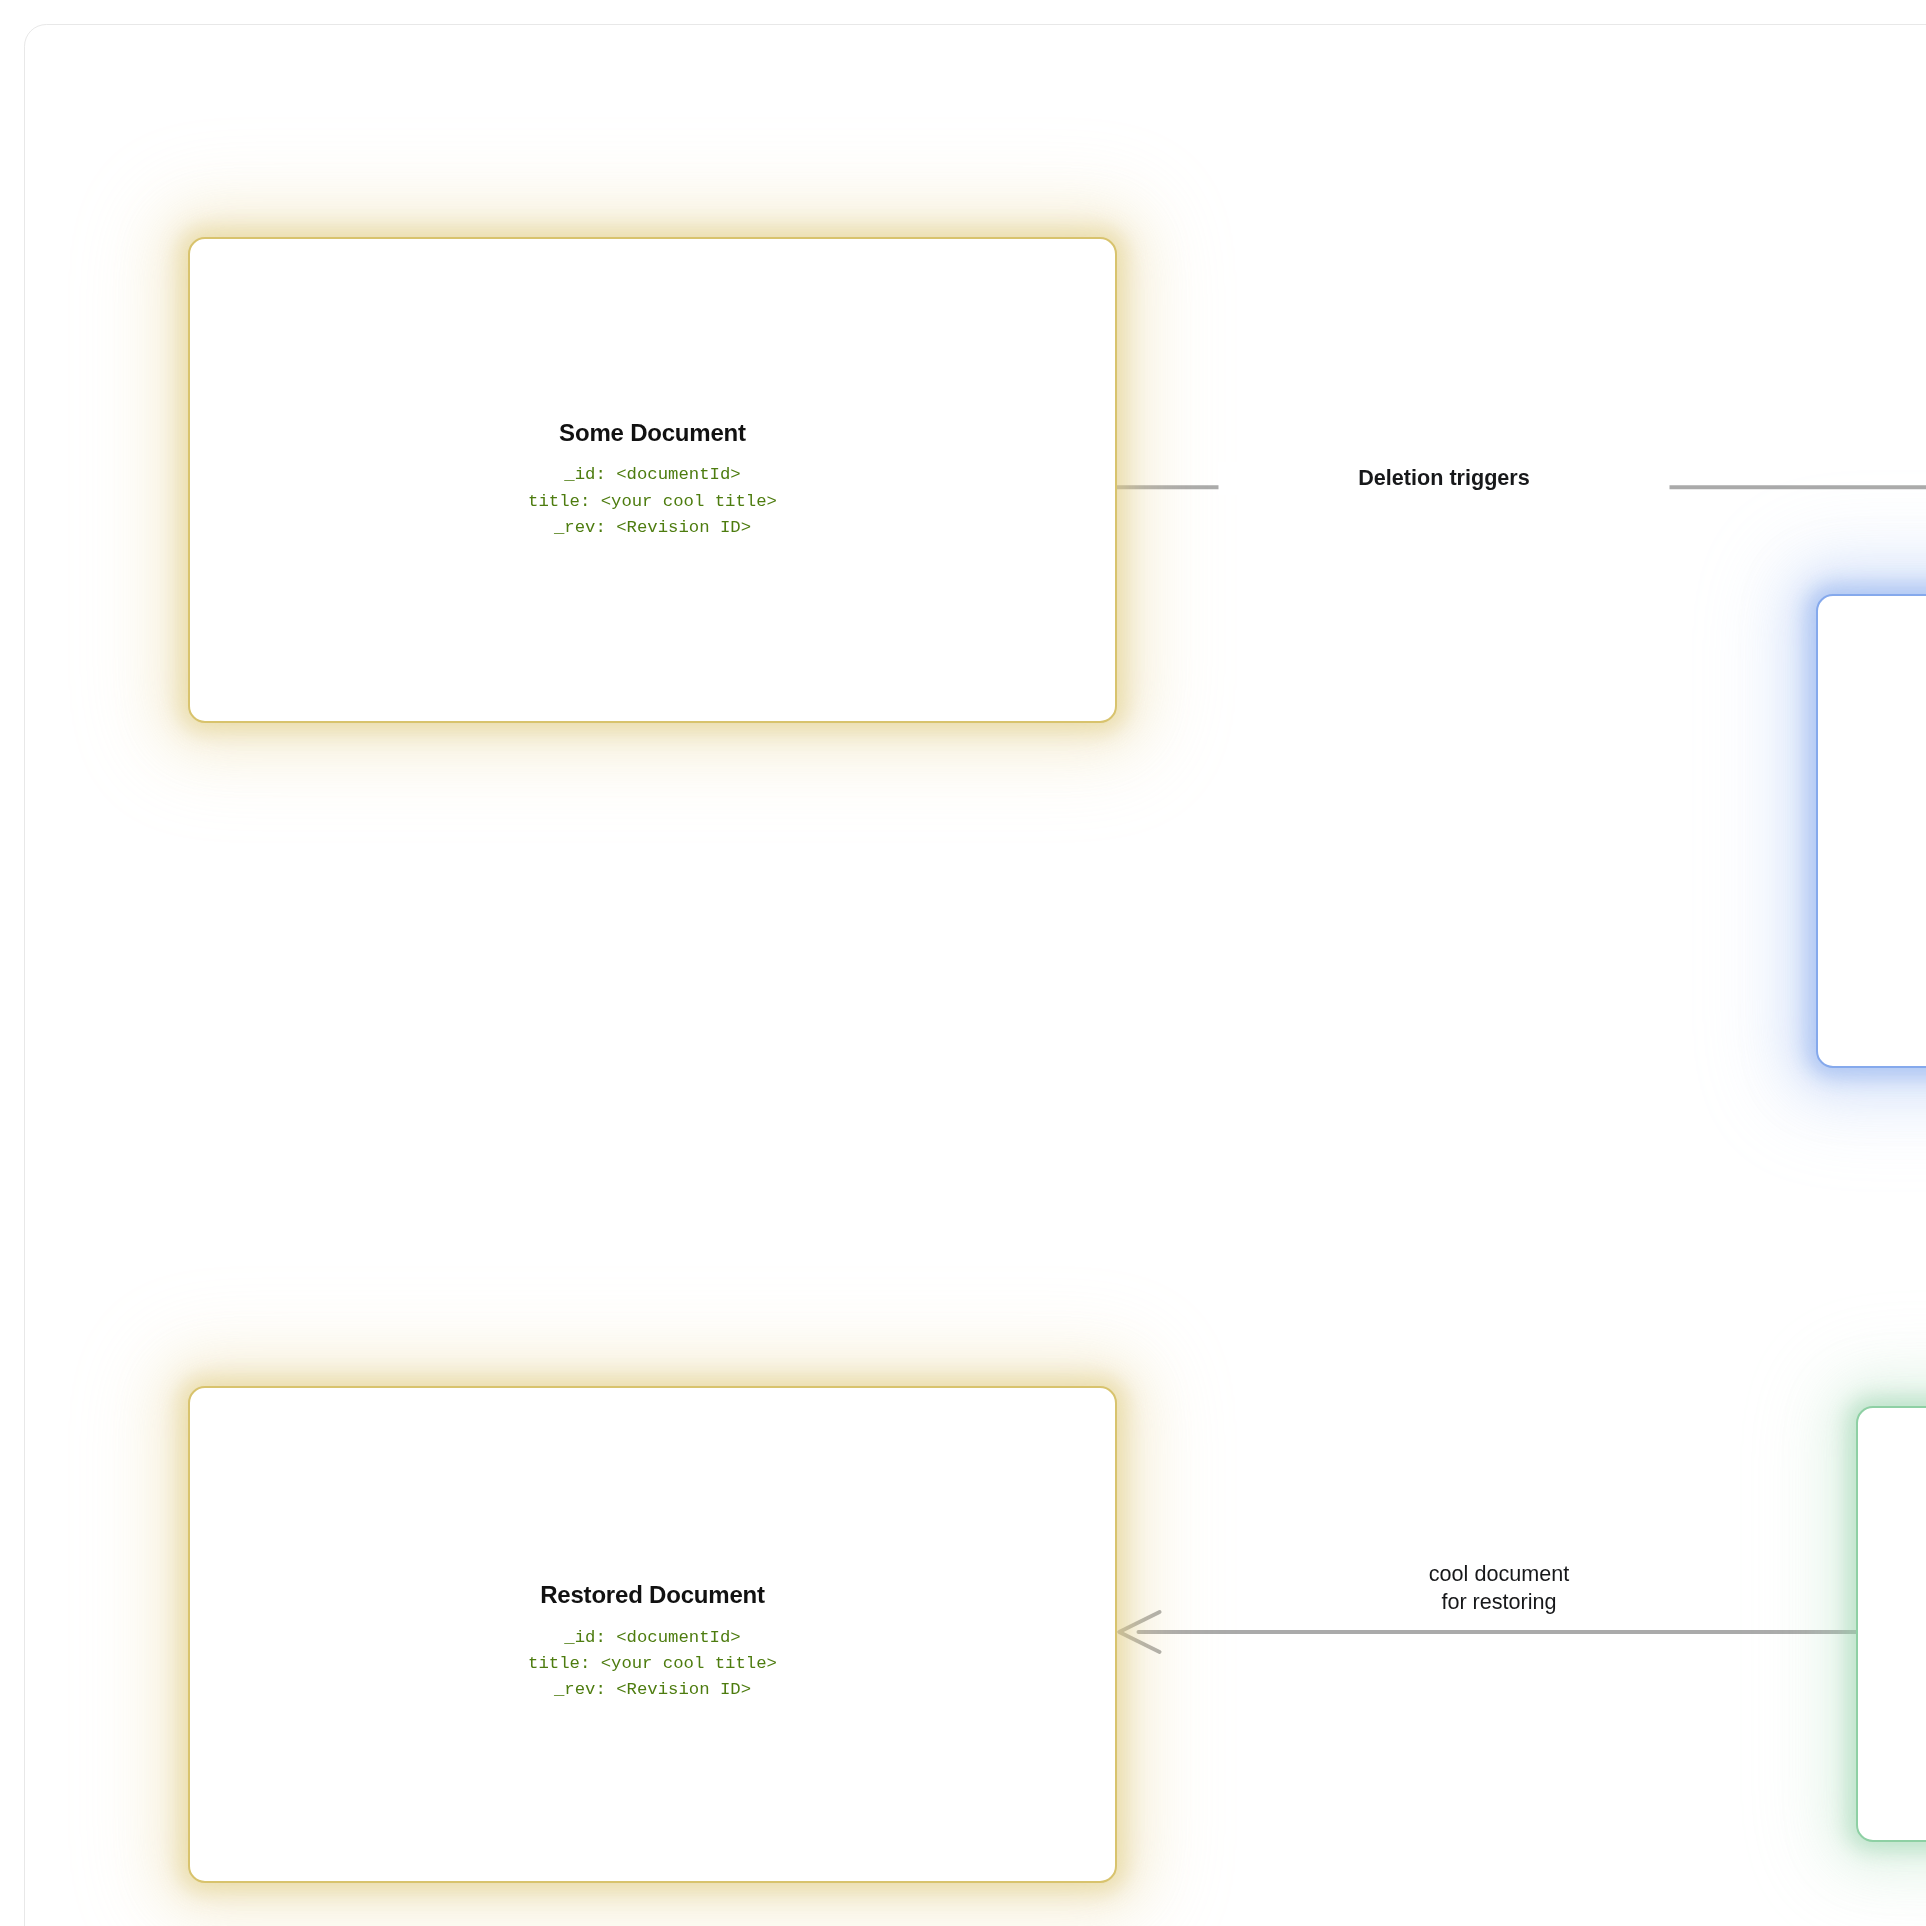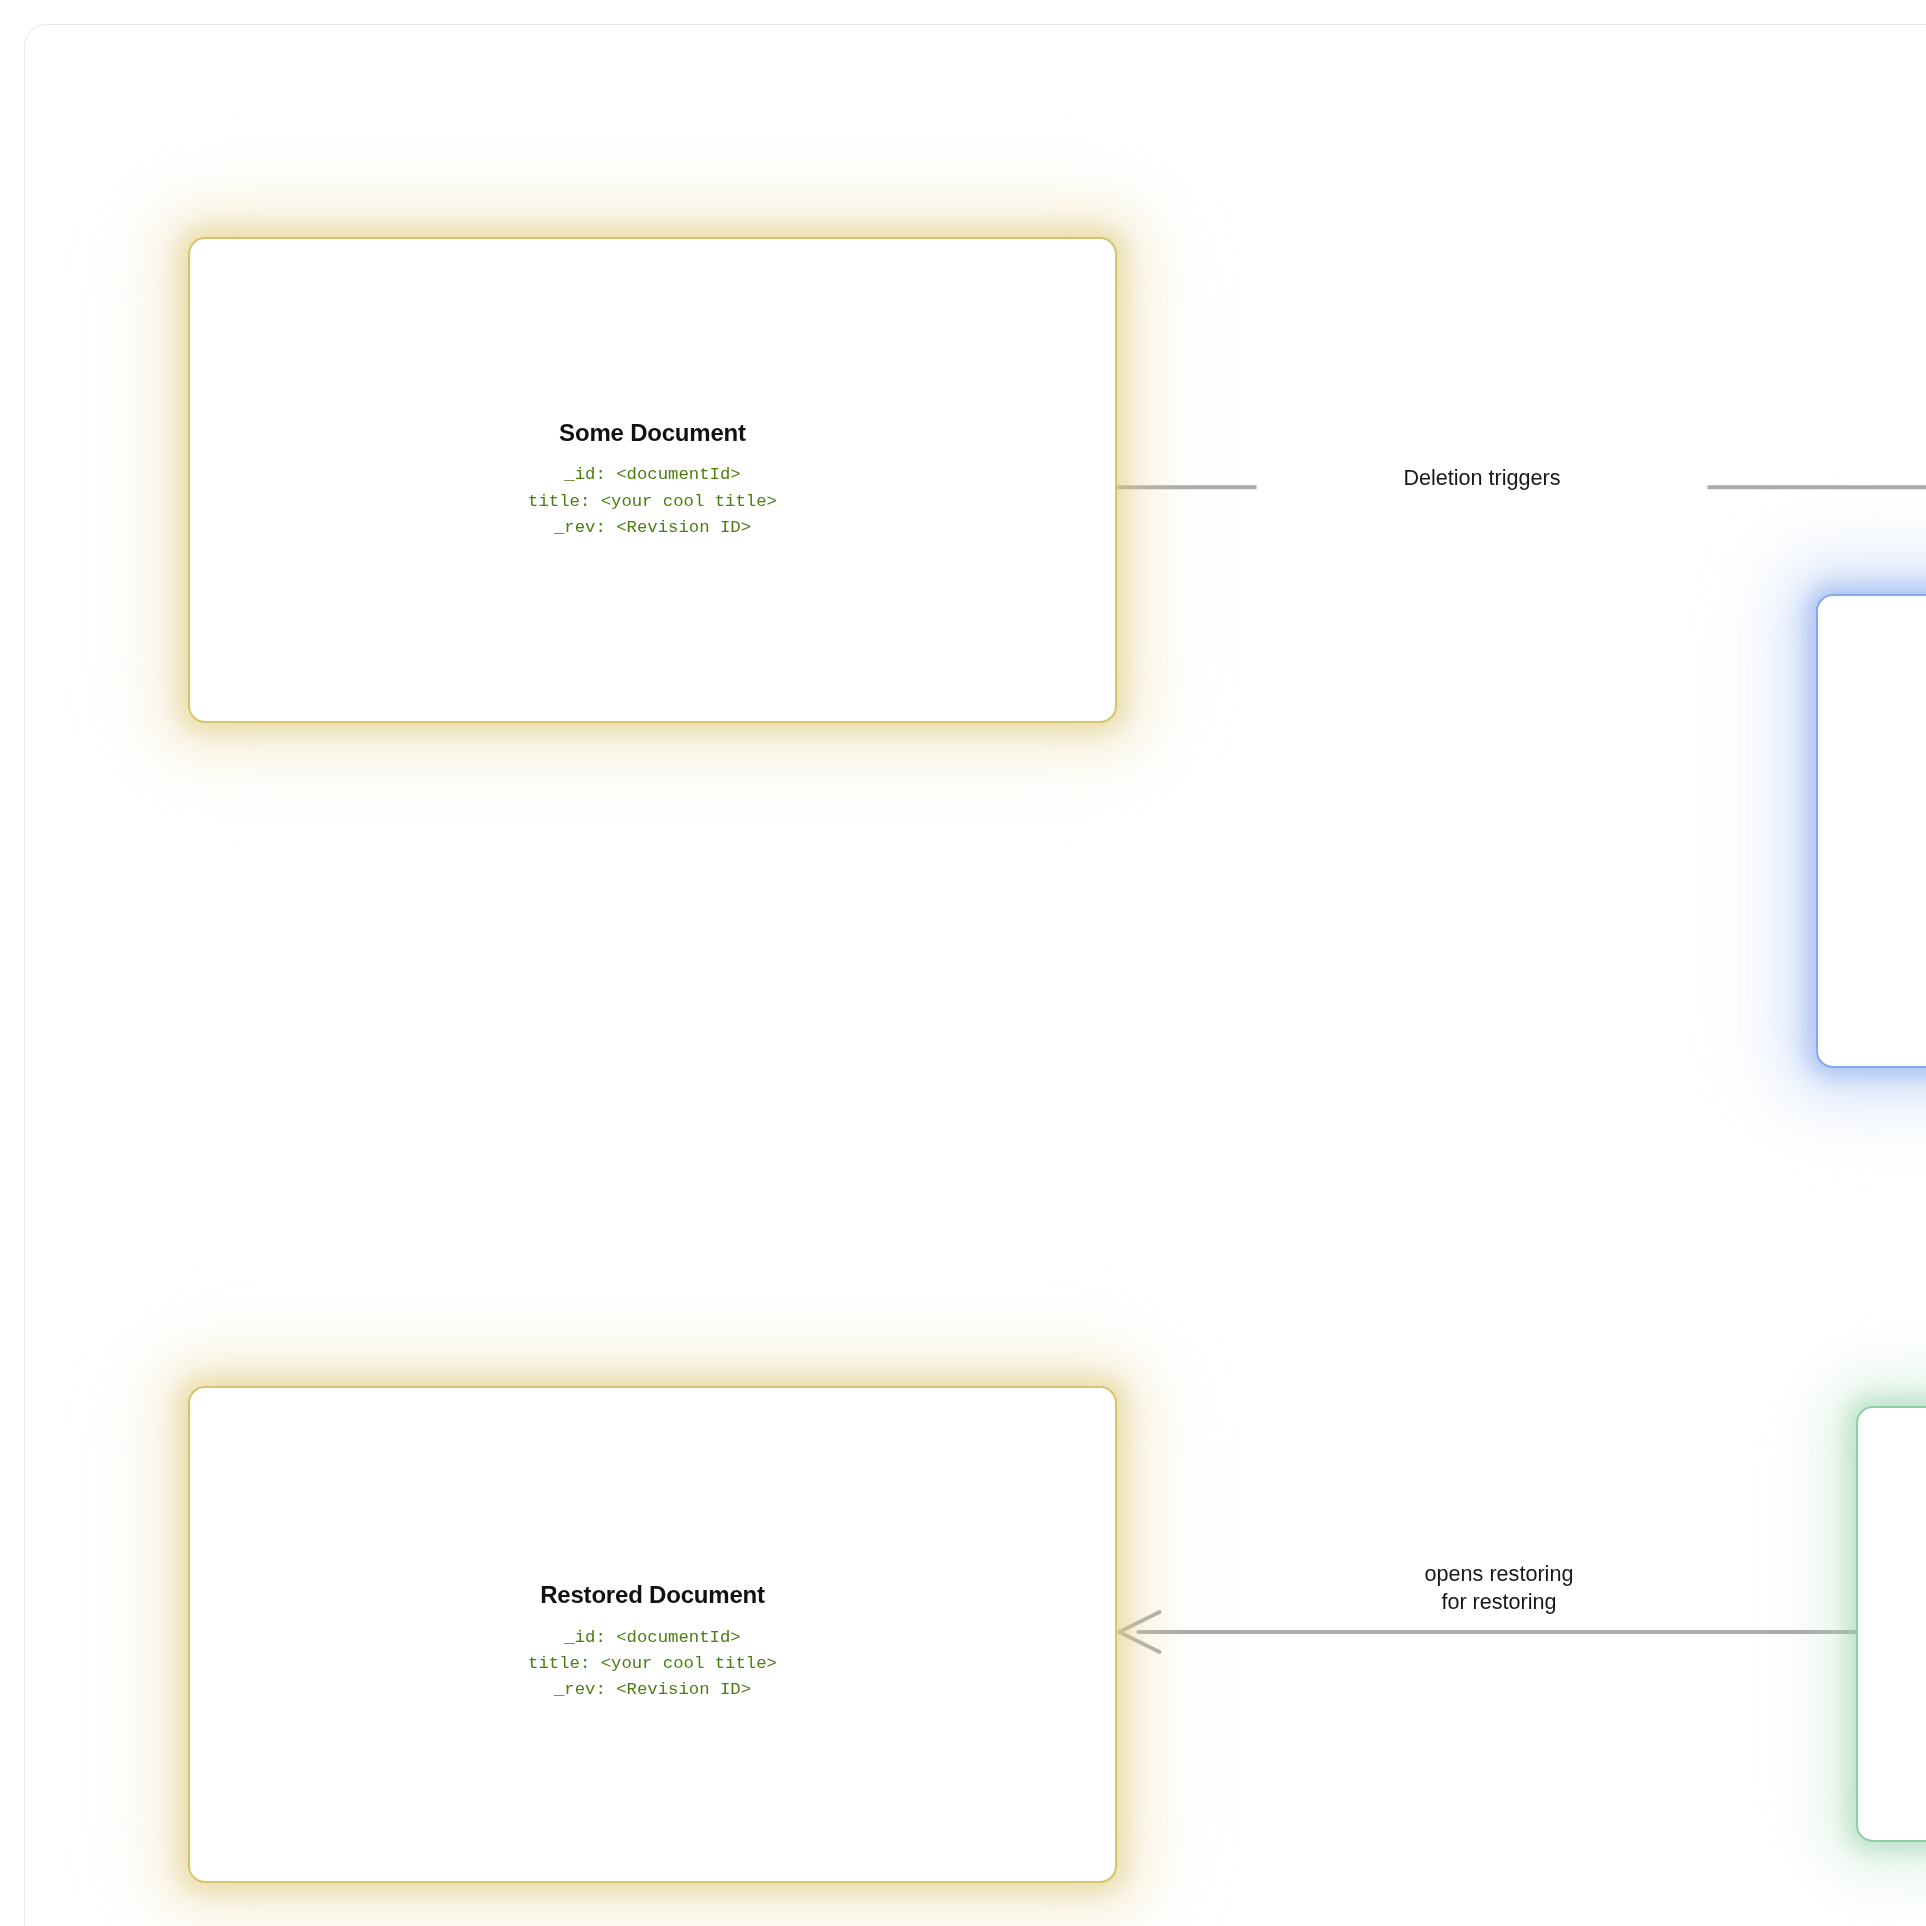--- a/index.html
+++ b/index.html
@@ -113,26 +113,27 @@
     position: absolute;
     font-size: 21.6px;
     color: #17181a;
     z-index: 6;
     text-align: center;
     line-height: 1.30;
     background: transparent;
     white-space: pre-line;
   }
   #edge-label-deletion-triggers {
-    left: 1482px;
+    left: 1444px;
     top: 462px;
     width: 431px;
     transform: translateX(-50%);
     background: #ffffff;
     padding: 2.3px 10px;
+    font-weight: bold;
   }
   #edge-label-patches {
     left: 2302px;
     top: 1198px;
     width: 1040px;
     transform: translateX(-50%);
     background: #ffffff;
     padding: 3.1px 10px;
   }
   #edge-label-opens-document {
@@ -193,17 +194,17 @@
 
   <div class="node green" id="node-bin-document">
     
     
   </div>
 
   <div class="edge-label" id="edge-label-deletion-triggers">Deletion triggers</div>
 
   <div class="edge-label" id="edge-label-patches">patches deleted document info as log items</div>
 
-  <div class="edge-label" id="edge-label-opens-document">opens restoring
+  <div class="edge-label" id="edge-label-opens-document">cool document
 for restoring</div>
 
 </div>
 
 
 </body></html>

